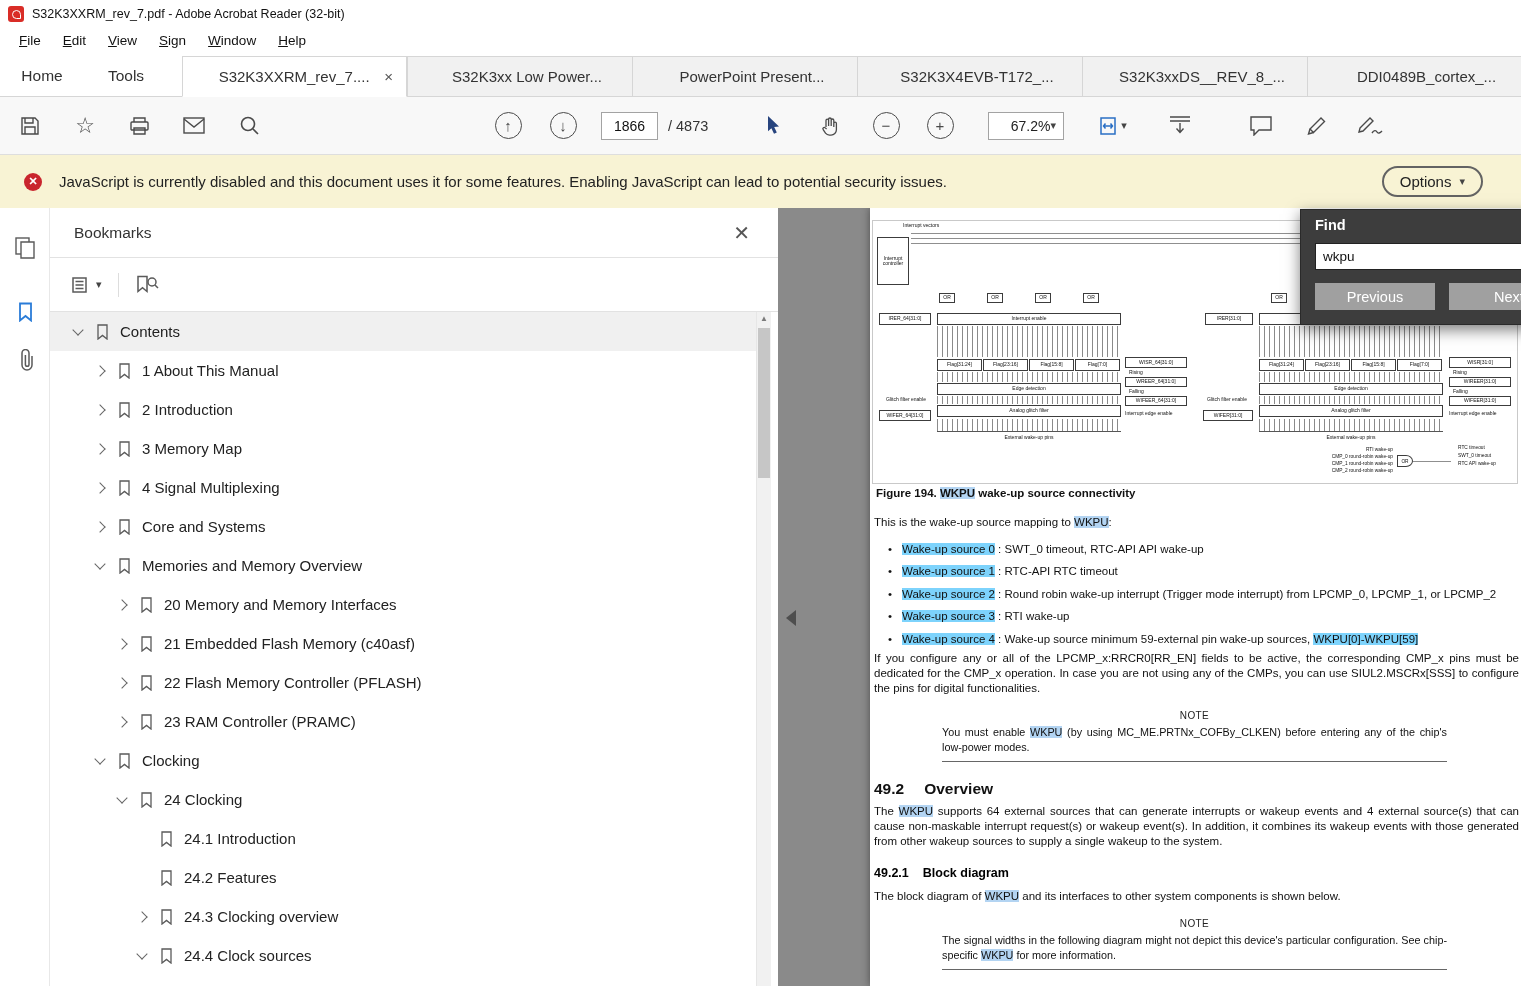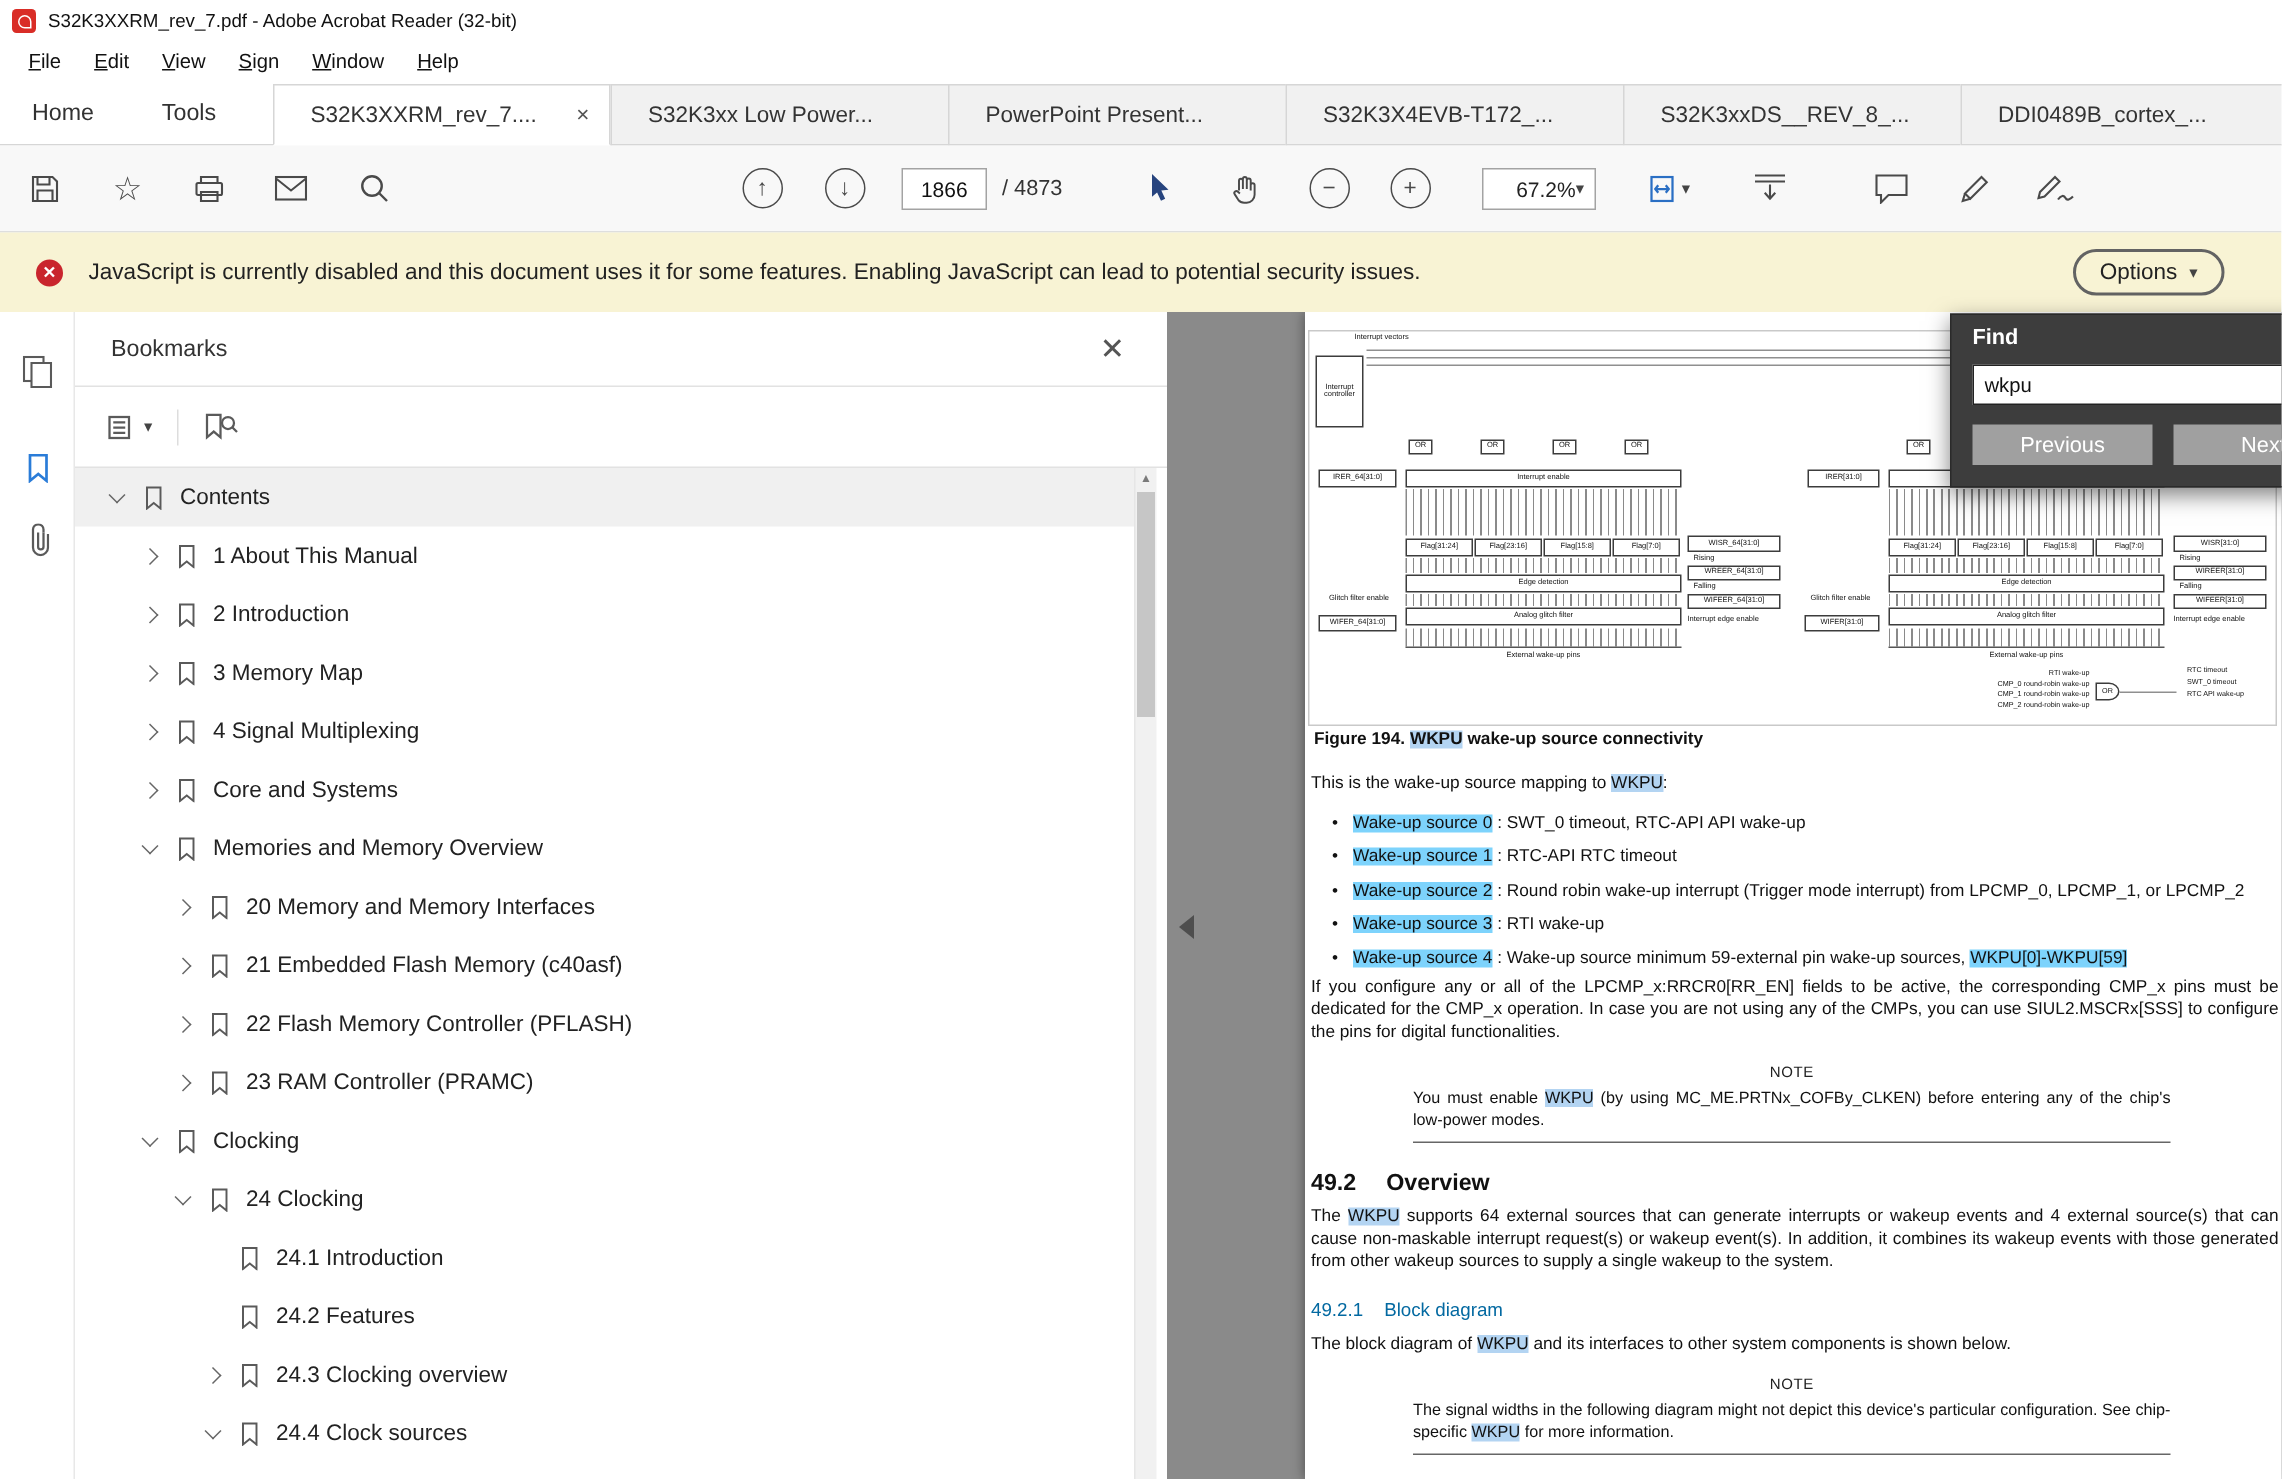--- a/index.html
+++ b/index.html
@@ -15,21 +15,21 @@
   
   .menubar { position:absolute; left:0; top:28px; width:1521px; height:28px; background:#fff; display:flex; align-items:flex-start; padding-left:8px; }
   .menu-item { font-size:13.5px; padding:5px 11px; color:#111; }
   .menu-item::first-letter { text-decoration:underline; }
 
   
   .tabbar { position:absolute; left:0; top:56px; width:1540px; height:41px; background:#fff; display:flex; align-items:stretch; }
   .tabbar > * { border-bottom:1px solid #d6d6d6; }
   .apptab { width:84px; display:flex; align-items:center; justify-content:center; font-size:15.5px; color:#323232; }
   .tab-spacer { width:14px; }
-  .doctab { width:225px; background:#f1f1f1; border-left:1px solid #d6d6d6; border-top:1px solid #d6d6d6; display:flex; align-items:center; padding:0 10px 0 24px; font-size:15px; color:#333; }
+  .doctab { width:225px; background:#f1f1f1; border-left:1px solid #d6d6d6; border-top:1px solid #d6d6d6; display:flex; align-items:center; padding:0 10px 0 24px; font-size:15px; color:#333;text-align:center; }
   .doctab:last-of-type { border-right:1px solid #d6d6d6; }
   .doctab.active { background:#fff; border-bottom-color:#fff; border-right:1px solid #d6d6d6; }
   .doctab .tlabel { flex:1; white-space:nowrap; overflow:hidden; }
   .doctab .tclose { font-size:15px; color:#555; padding:0 3px; }
 
   
   .toolbar { position:absolute; left:0; top:97px; width:1521px; height:58px; background:#f8f8f8; border-bottom:1px solid #dedede; }
   .tb { position:absolute; top:50%; transform:translateY(-50%); width:36px; height:36px; display:flex; align-items:center; justify-content:center; color:#4a4a4a; }
   .circle-btn { width:27px; height:27px; border:1.6px solid #4a4a4a; border-radius:50%; display:flex; align-items:center; justify-content:center; font-size:15px; color:#4a4a4a; }
   .tb-input { position:absolute; top:50%; transform:translateY(-50%); height:28px; border:1px solid #a3a3a3; background:#fff; font-size:14px; text-align:center; font-family:"Liberation Sans",sans-serif; color:#111; }
@@ -83,21 +83,21 @@
   .pg-intro { position:absolute; left:4px; top:308px; font-size:11.5px; color:#111; }
   .pg-bullets { position:absolute; left:4px; top:330px; width:645px; }
   .bullet { padding-left:28px; position:relative; font-size:11.5px; line-height:22.4px; color:#111; white-space:nowrap; }
   .bullet::before { content:"\2022"; position:absolute; left:14px; }
   .pg-para { position:absolute; font-size:11.5px; line-height:15.2px; color:#111; text-align:justify; width:645px; left:4px; }
   .pg-note { position:absolute; left:72px; width:505px; }
   .note-label { text-align:center; font-size:10px; letter-spacing:.4px; color:#222; margin-bottom:4px; }
   .note-text { font-size:10.8px; line-height:15px; color:#111; text-align:justify; border-bottom:1px solid #666; padding-bottom:6px; }
   .pg-h2 { position:absolute; left:4px; font-size:15.5px; font-weight:bold; color:#111; }
   .pg-h2 .hnum { margin-right:20px; }
-  .pg-h3 { position:absolute; left:4px; font-size:12.5px; font-weight:normal; color:#0369a1; }
+  .pg-h3 { position:absolute; left:4px; font-size:12.5px; font-weight:bold; color:#000000; }
   .pg-h3 .hnum { margin-right:14px; }
 
   
   .diagram { position:absolute; left:2px; top:12px; width:646px; height:264px; border:1px solid #c9c9c9; background:#fff; overflow:hidden; }
   .dbox { position:absolute; border:1px solid #3c3c3c; background:#fff; font-size:5px; line-height:1.05; display:flex; align-items:center; justify-content:center; text-align:center; overflow:hidden; color:#111; }
   .dlbl { position:absolute; font-size:5px; line-height:1.15; color:#111; }
   .dline { position:absolute; height:1px; background:#8f8f8f; }
   .stripes { position:absolute; background:repeating-linear-gradient(90deg,#8a8a8a 0 1px, transparent 1px 5px); }
   .comb { border-bottom:1px solid #555; }
   .dor { position:absolute; border:1px solid #3c3c3c; border-radius:0 7px 7px 0 / 0 50% 50% 0; font-size:4.8px; display:flex; align-items:center; justify-content:center; background:#fff; color:#111; }

